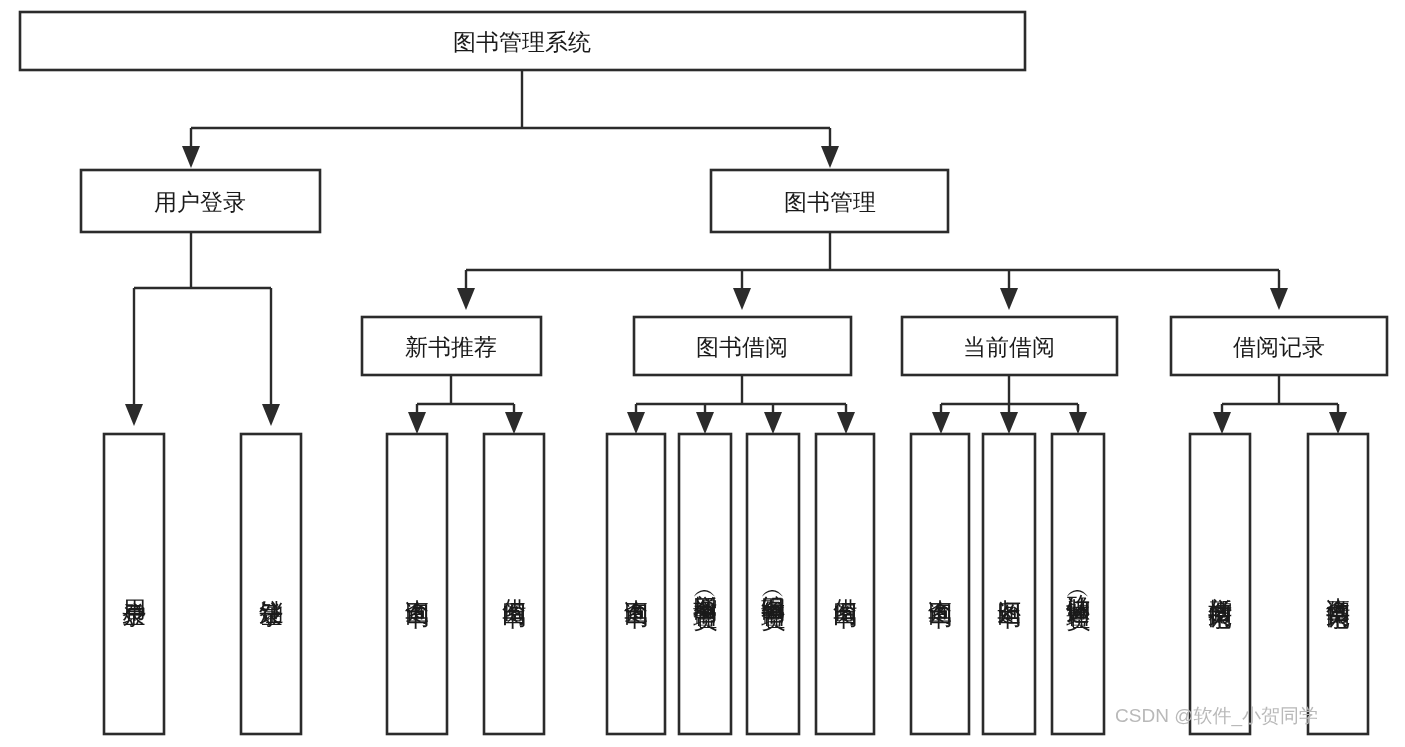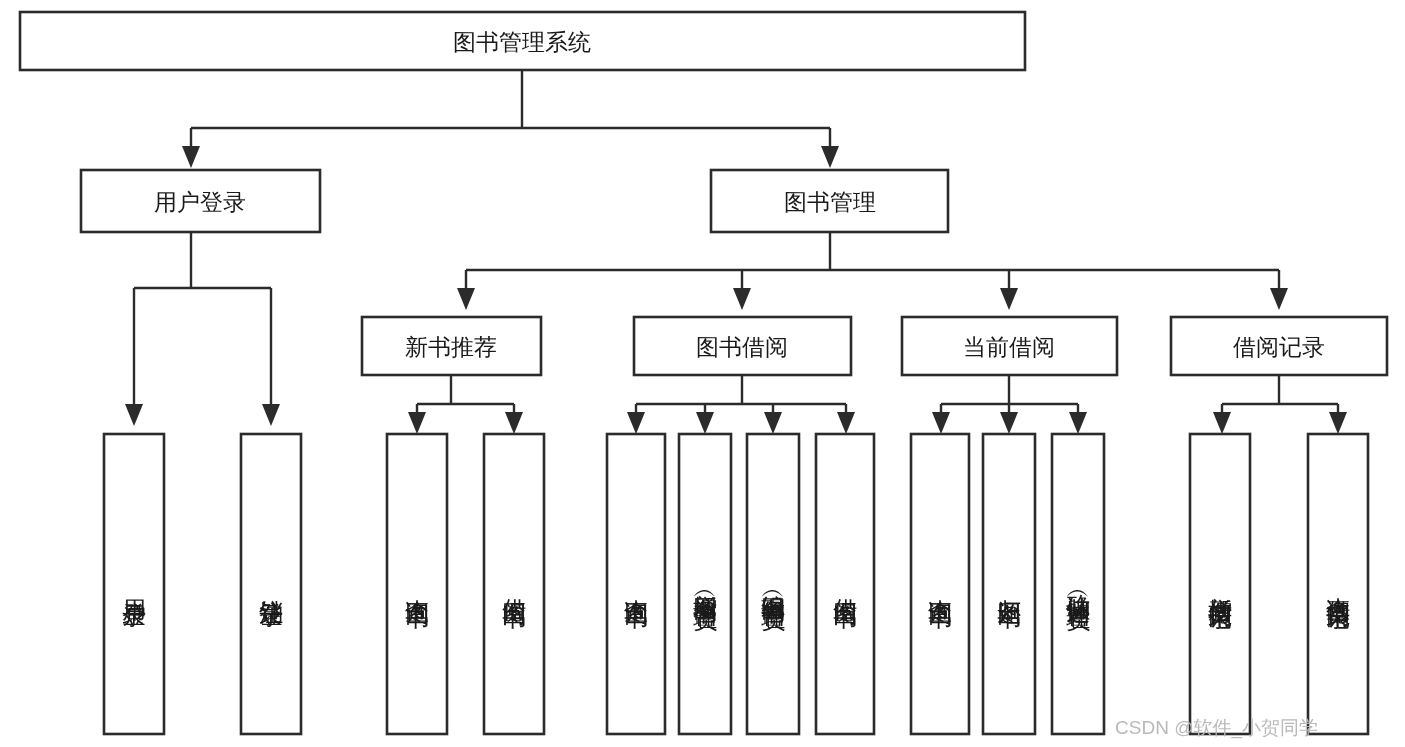--- a/index.html
+++ b/index.html
@@ -57,21 +57,21 @@
     letter-spacing: 2px;
     display: flex;
     align-items: center;
     justify-content: center;
     white-space: nowrap;
     pointer-events: none;
   }
   .watermark {
     position: absolute;
     right: 8px;
-    bottom: 6px;
+    bottom: 18px;
     font-family: "Liberation Sans", "DejaVu Sans", sans-serif;
     font-size: 19px;
     color: #b9b9b9;
     white-space: nowrap;
     user-select: none;
   }
 </style>
 </head>
 <body>
 

